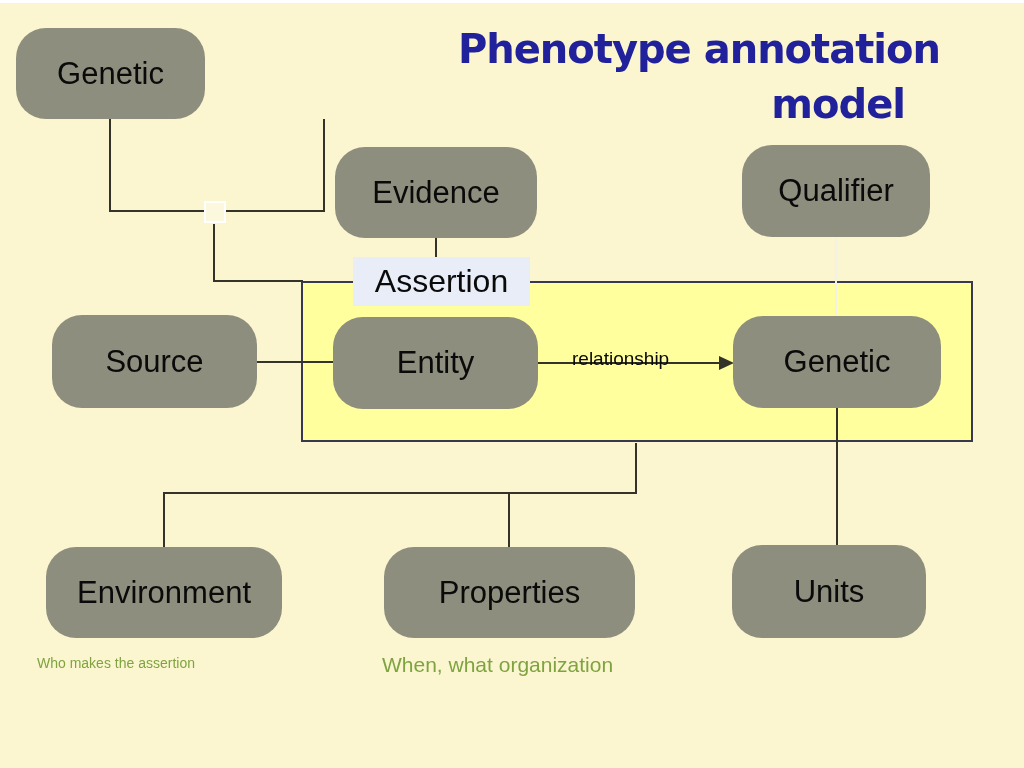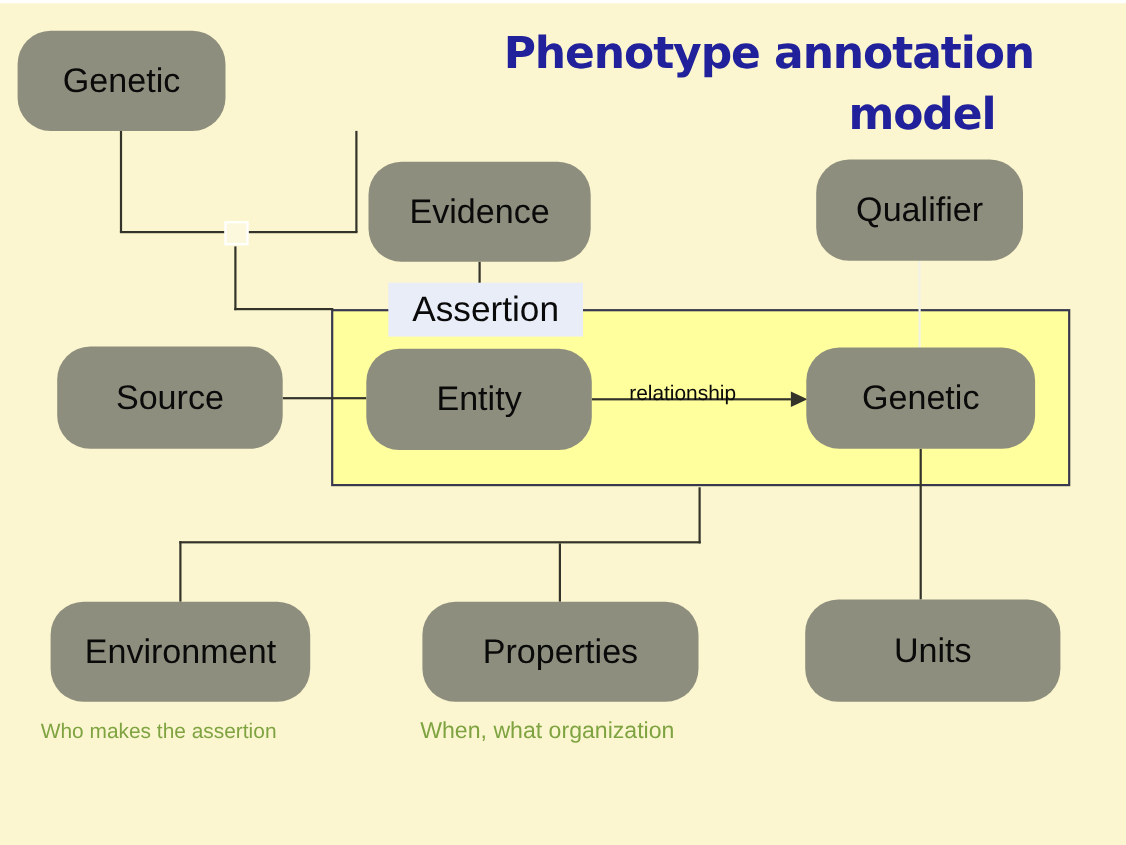--- a/index.html
+++ b/index.html
@@ -57,21 +57,21 @@
     border-top:7px solid transparent;
     border-bottom:7px solid transparent;z-index:2;
   }
   .rel-label{
     position:absolute;left:572px;top:328px;
     color:var(--node-text,#0A0A0A);font-size:19px;z-index:3;white-space:nowrap;margin-top:20px;
   }
   .note{
     position:absolute;color:var(--note-text,#7FA341);z-index:3;white-space:nowrap;
   }
-  .note-attr{left:37px;top:655px;font-size:19px;}
+  .note-attr{left:37px;top:655px;font-size:14px;}
   .note-props{left:382px;top:653px;font-size:21px;}
 </style>
 </head>
 <body>
 
 <div class="slide">
   <div class="top-strip"></div>
 
   <div class="title">
     <div class="l1">Phenotype annotation</div>
@@ -123,19 +123,19 @@
   </div>
   <div class="node" style="left:733px;top:316px;width:208px;height:92px">
     <span>Genetic</span>
   </div>
   <div class="node" style="left:46px;top:547px;width:236px;height:91px">
     <span>Environment</span>
   </div>
   <div class="node" style="left:384px;top:547px;width:251px;height:91px">
     <span>Properties</span>
   </div>
-  <div class="node" style="left:732px;top:545px;width:232px;height:93px">
+  <div class="node" style="left:732px;top:545px;width:194px;height:93px">
     <span>Units</span>
   </div>
 
   <div class="note note-attr">Who makes the assertion</div>
   <div class="note note-props">When, what organization</div>
 </div>
 
 </body></html>

